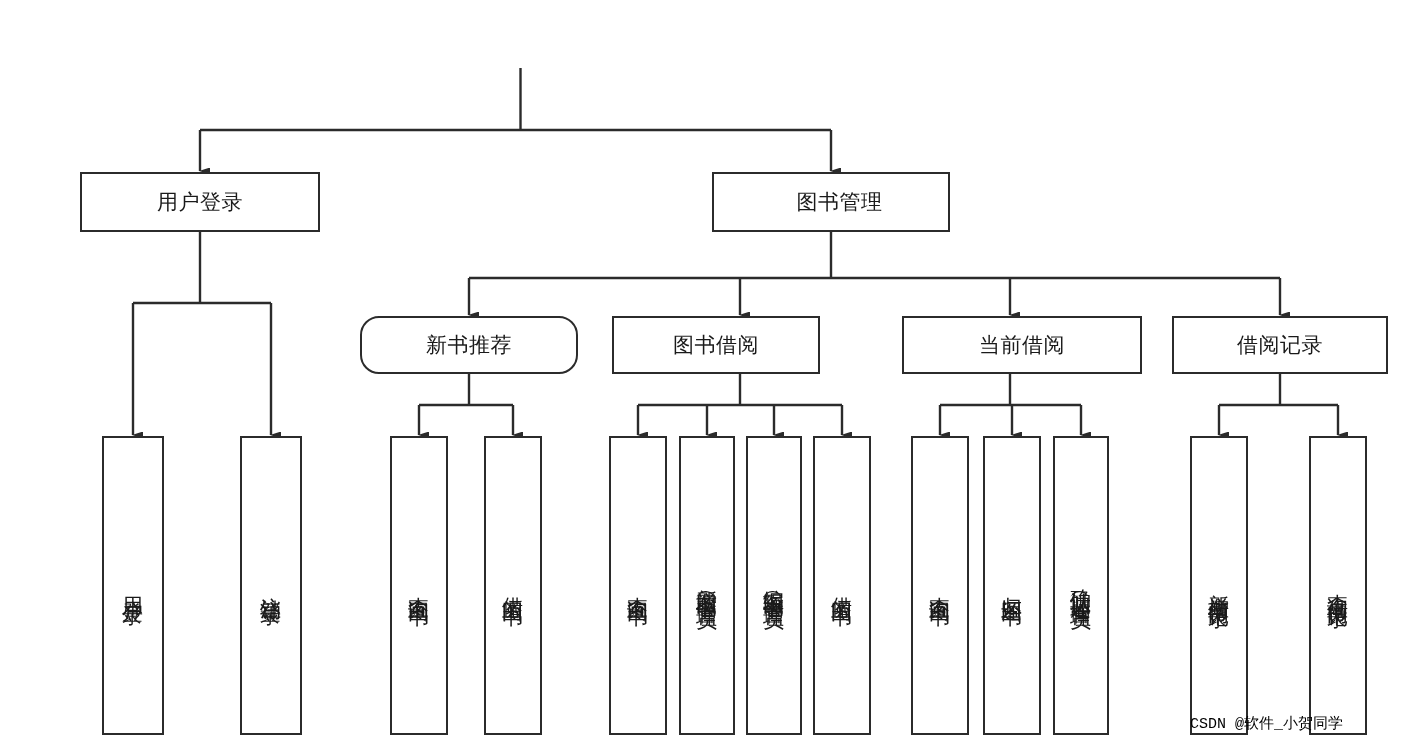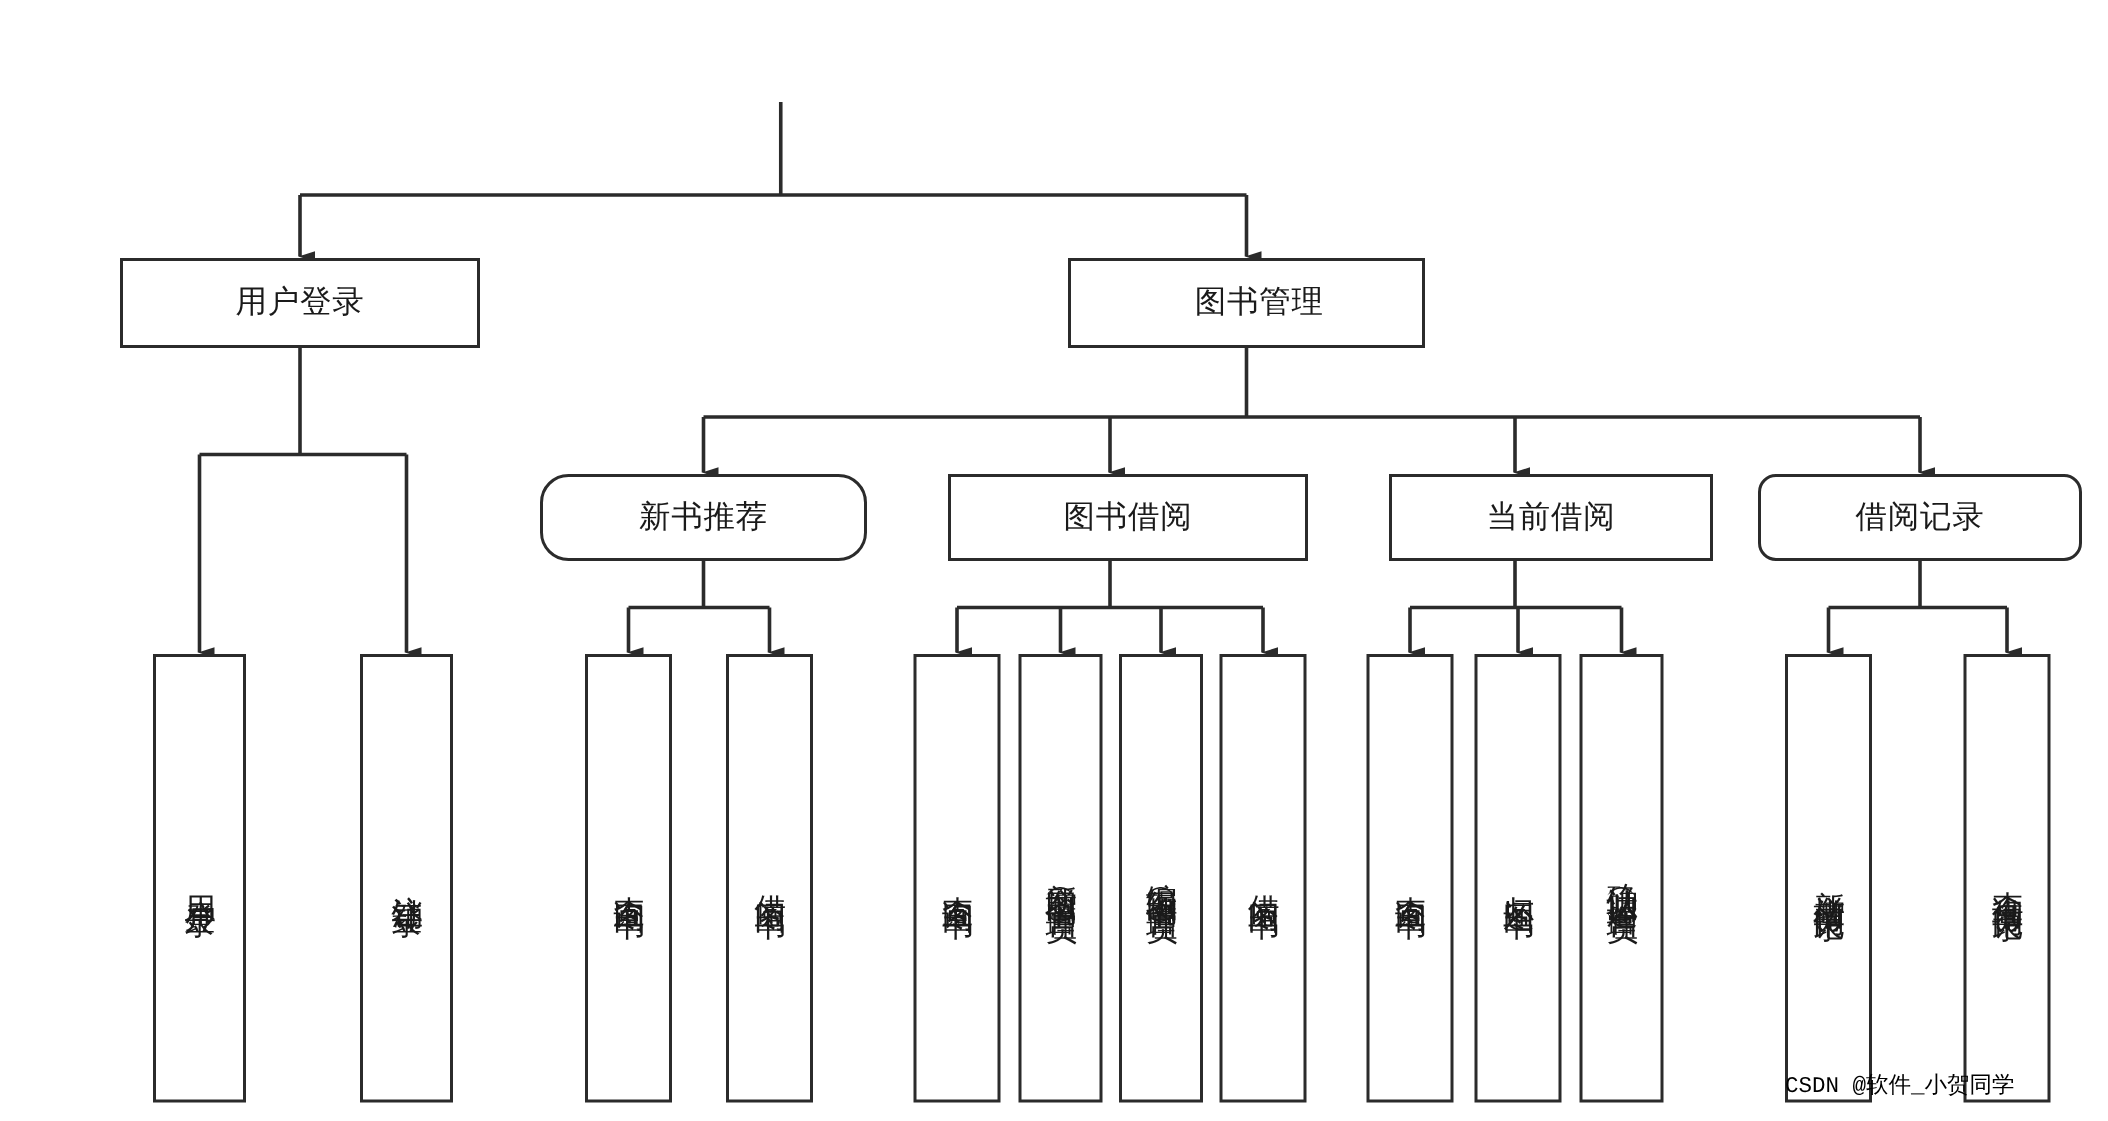--- a/index.html
+++ b/index.html
@@ -129,27 +129,27 @@
   <div class="node horiz" style="left: 80px; top: 172px; width: 240px; height: 60px;">
     <span class="node-label">用户登录</span>
   </div>
   <div class="node horiz" style="left: 712px; top: 172px; width: 238px; height: 60px; padding-left: 17px;">
     <span class="node-label">图书管理</span>
   </div>
 
   <div class="node horiz" style="left: 360px; top: 316px; width: 218px; height: 58px; border-radius: 19px;">
     <span class="node-label">新书推荐</span>
   </div>
-  <div class="node horiz" style="left: 632px; top: 316px; width: 240px; height: 58px;">
+  <div class="node horiz" style="left: 612px; top: 316px; width: 208px; height: 58px;">
     <span class="node-label">图书借阅</span>
   </div>
-  <div class="node horiz" style="left: 926px; top: 316px; width: 216px; height: 58px; justify-content: center;">
+  <div class="node horiz" style="left: 902px; top: 316px; width: 240px; height: 58px; justify-content: center;">
     <span class="node-label">当前借阅</span>
   </div>
-  <div class="node horiz" style="left: 1172px; top: 316px; width: 216px; height: 58px; border-radius: 12px;">
+  <div class="node horiz" style="left: 1172px; top: 316px; width: 216px; height: 58px;">
     <span class="node-label">借阅记录</span>
   </div>
 
   <div class="node vert" style="left: 102px; top: 436px; width: 62px; height: 299px;">
     <span class="node-label">用户登录</span>
   </div>
   <div class="node vert" style="left: 240px; top: 436px; width: 62px; height: 299px;">
     <span class="node-label">注销登录</span>
   </div>
 

